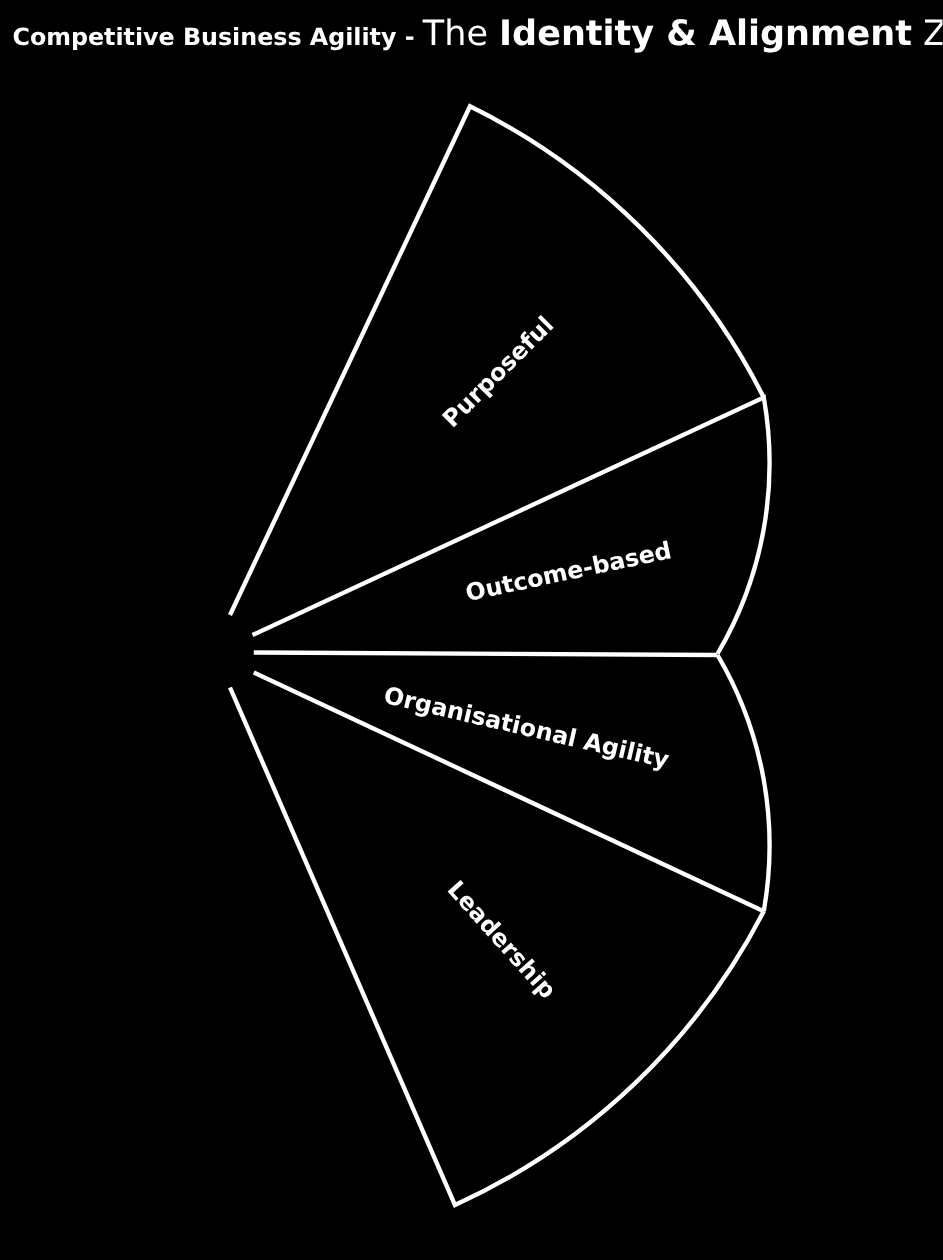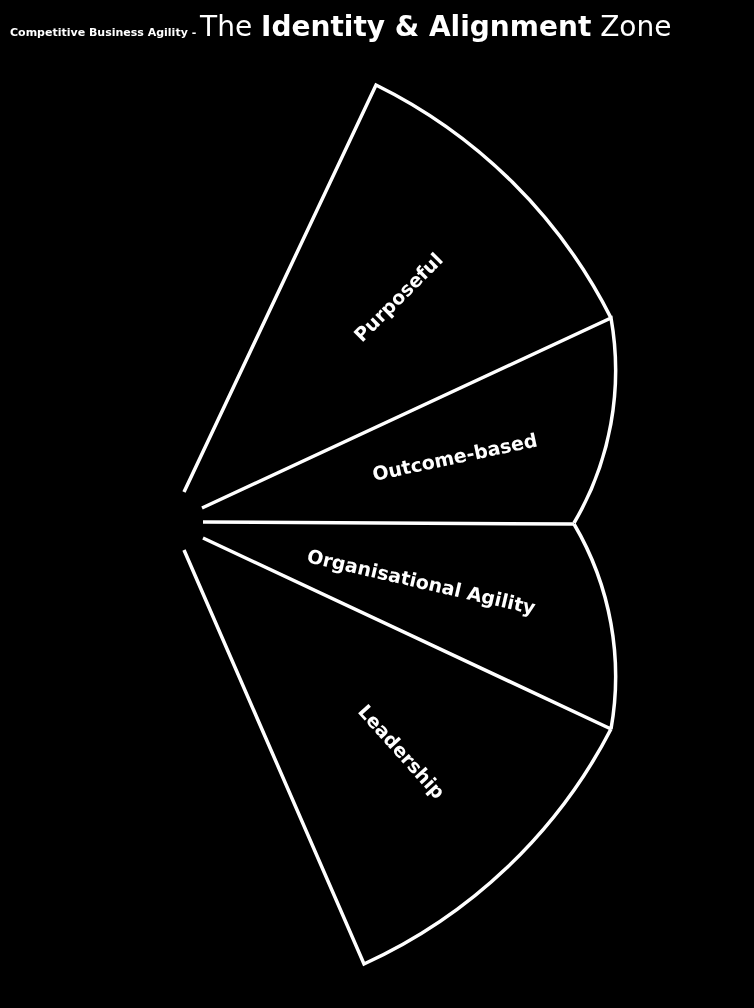--- a/index.html
+++ b/index.html
@@ -1,18 +1,18 @@
 <!DOCTYPE html>
 <html><head>
 <meta charset="utf-8">
 <style>
   html, body { margin:0; padding:0; background:#000; }
   body { width:754px; height:1008px; position:relative; overflow:hidden; font-family:"DejaVu Sans", sans-serif; }
   .title { position:absolute; left:10px; top:10px; color:#fff; white-space:nowrap; }
-  .title .small { font-size:11px; font-weight:bold; }
+  .title .small { font-size:19px; font-weight:bold; }
   .title .big { font-size:28px; }
   .title .bold { font-weight:bold;text-align:right; }
   svg { position:absolute; left:0; top:0; }
   .seg { fill:none; stroke:#fff; stroke-width:3.5; stroke-linecap:butt; stroke-linejoin:miter; }
   .lbl { fill:#fff; font-family:"DejaVu Sans", sans-serif; font-weight:bold; font-size:19px; }
 </style>
 </head>
 <body>
 
 <div class="title">

